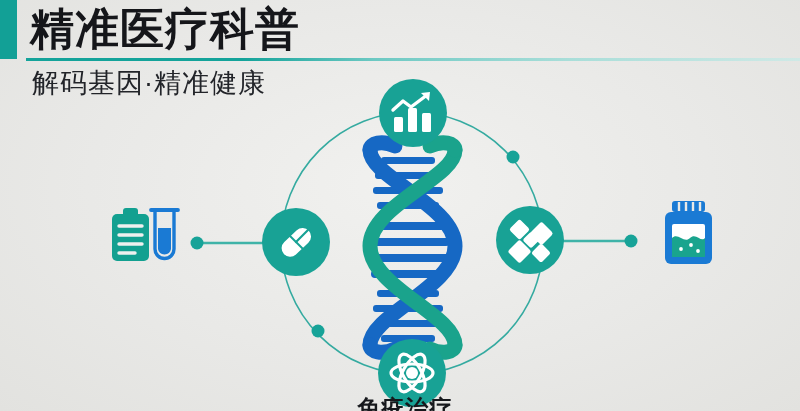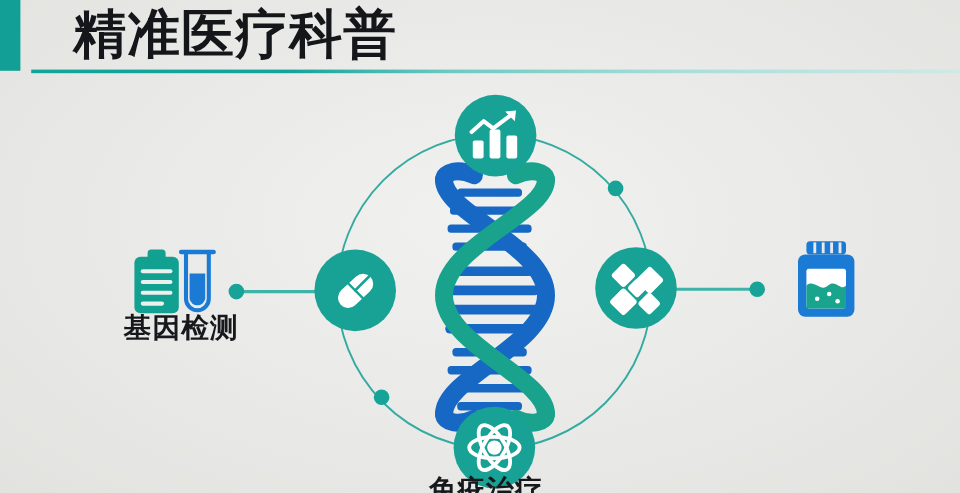--- a/index.html
+++ b/index.html
@@ -22,21 +22,20 @@
     width:17px; height:59px;
     background:#12a096;
   }
   .title{
     position:absolute; left:30px; top:3px;
     font-size:44px; line-height:52px;
     font-weight:bold;
     color:#15161a;
     letter-spacing:1px;
     white-space:nowrap;
-    margin-left:31px;
   }
   .title-rule{
     position:absolute; left:26px; top:58px;
     width:774px; height:3px;
     background:linear-gradient(to right,
         #14a39a 0%, #14a39a 28%, #6dc9c3 45%, #a9ded9 70%, #cfe9e6 100%);
   }
   .subtitle{
     position:absolute; left:32px; top:66px;
     font-size:27px; line-height:34px;
@@ -62,20 +61,21 @@
   #label-immuno { left:330px; top:393px; width:150px; }
 </style>
 </head>
 <body>
 
 <div id="stage">
 
   <div class="accent-bar"></div>
   <div class="title">精准医疗科普</div>
   <div class="title-rule"></div>
+  <div class="subtitle">解码基因·精准健康</div>
 
   <svg id="diagram" viewBox="0 0 800 411">
 
     <defs>
 
       <g id="def-nothing"></g>
     </defs>
 
     <circle cx="412" cy="243" r="131" fill="none" stroke="#2aa79c" stroke-width="1.6" opacity="0.95"></circle>
 
@@ -196,16 +196,15 @@
                L 705 257 L 672 257 Z" fill="#19a48e"></path>
       <g fill="#ffffff">
         <circle cx="681" cy="249" r="1.9"></circle>
         <circle cx="691" cy="245" r="1.9"></circle>
         <circle cx="698" cy="251" r="1.9"></circle>
       </g>
     </g>
 
   </svg>
 
-  <div class="node-label" id="label-gene">基因检测</div>
   <div class="node-label" id="label-immuno">免疫治疗</div>
 
 </div>
 
 </body></html>

